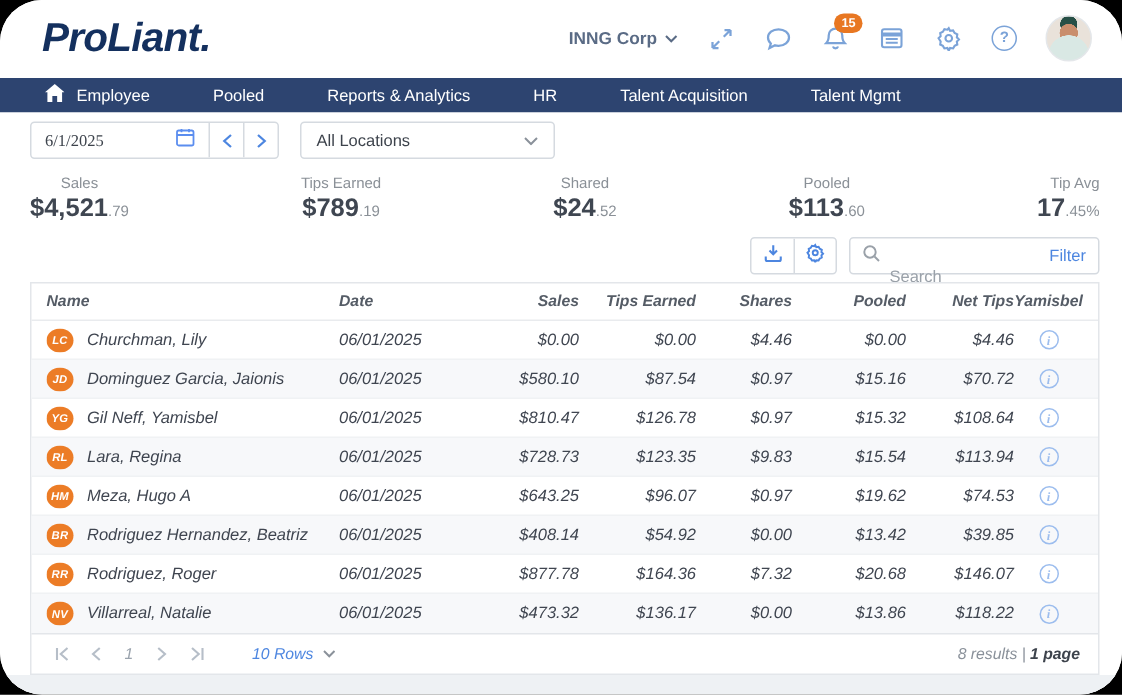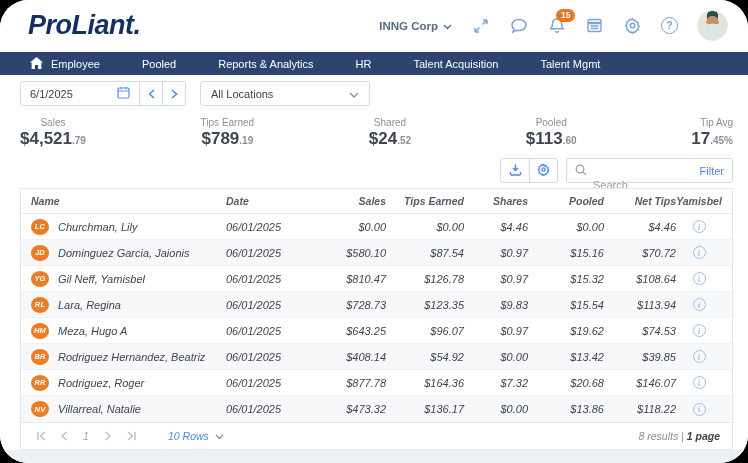--- a/index.html
+++ b/index.html
@@ -25,31 +25,31 @@
   
   .nav{ height:26px; background:#2d4470; display:flex; align-items:center; padding:0 20px 0 30px; gap:42px; }
   .nav-item{ display:flex; align-items:center; gap:8px; color:#fff; font-size:11px; font-weight:500; white-space:nowrap; cursor:pointer; }
 
   
   .content{ flex:1; padding:0 15px 0 20px; background:#fff; display:flex; flex-direction:column; }
 
   .controls{ margin-top:6px; display:flex; align-items:center; gap:14px; }
   .date-group{ display:flex; border:1px solid #d5dae0; border-radius:3px; height:25px; overflow:hidden; background:#fff; }
   .date-box{ display:flex; align-items:center; gap:8px; padding:0 9px; width:118px; }
-  .date-text{ font-size:11px; color:#3d434c; flex:1; }
+  .date-text{ font-size:11px; color:#3d434c; flex:1;font-family:Liberation Serif, serif; }
   .chev-btn{ width:23px; display:flex; align-items:center; justify-content:center; border-left:1px solid #d5dae0; cursor:pointer; }
   .select-box{ width:170px; height:25px; border:1px solid #d5dae0; border-radius:3px; background:#fff; display:flex; align-items:center; padding:0 10px; font-size:11px; color:#3d434c; cursor:pointer; }
   .select-box .lbl{ flex:1; }
 
   .stats{ margin-top:11px; display:flex; justify-content:space-between; align-items:flex-start; }
   .stat{ text-align:center; }
   .stat:last-child{ text-align:right; }
   .stat .slabel{ font-size:10px; color:#8a9097; margin-bottom:2px; }
   .stat .sval{ font-size:17px; font-weight:600; color:#3f4651; line-height:1.1; }
-  .stat .scents{ font-size:10px; font-weight:700; color:#8a9097; }
+  .stat .scents{ font-size:10px; font-weight:400; color:#8a9097; }
 
   .toolbar{ margin-top:9px; display:flex; justify-content:flex-end; align-items:center; gap:8px; }
   .seg{ display:flex; height:25px; border:1px solid #d5dae0; border-radius:3px; overflow:hidden; background:#fff; }
   .seg-btn{ width:28px; display:flex; align-items:center; justify-content:center; cursor:pointer; }
   .seg-btn + .seg-btn{ border-left:1px solid #d5dae0; }
   .search-box{ width:167px; height:25px; border:1px solid #d5dae0; border-radius:3px; background:#fff; display:flex; align-items:center; padding:0 8px; gap:6px; }
   .search-box input{ flex:1; border:none; outline:none; font-size:11px; color:#3d434c; font-family:"Liberation Sans", sans-serif; min-width:0; background:transparent;margin-top:28px; }
   .search-box input::placeholder{ color:#9aa1a9; }
   .filter-link{ font-size:11px; color:#4d86e0; cursor:pointer; white-space:nowrap; }
 

